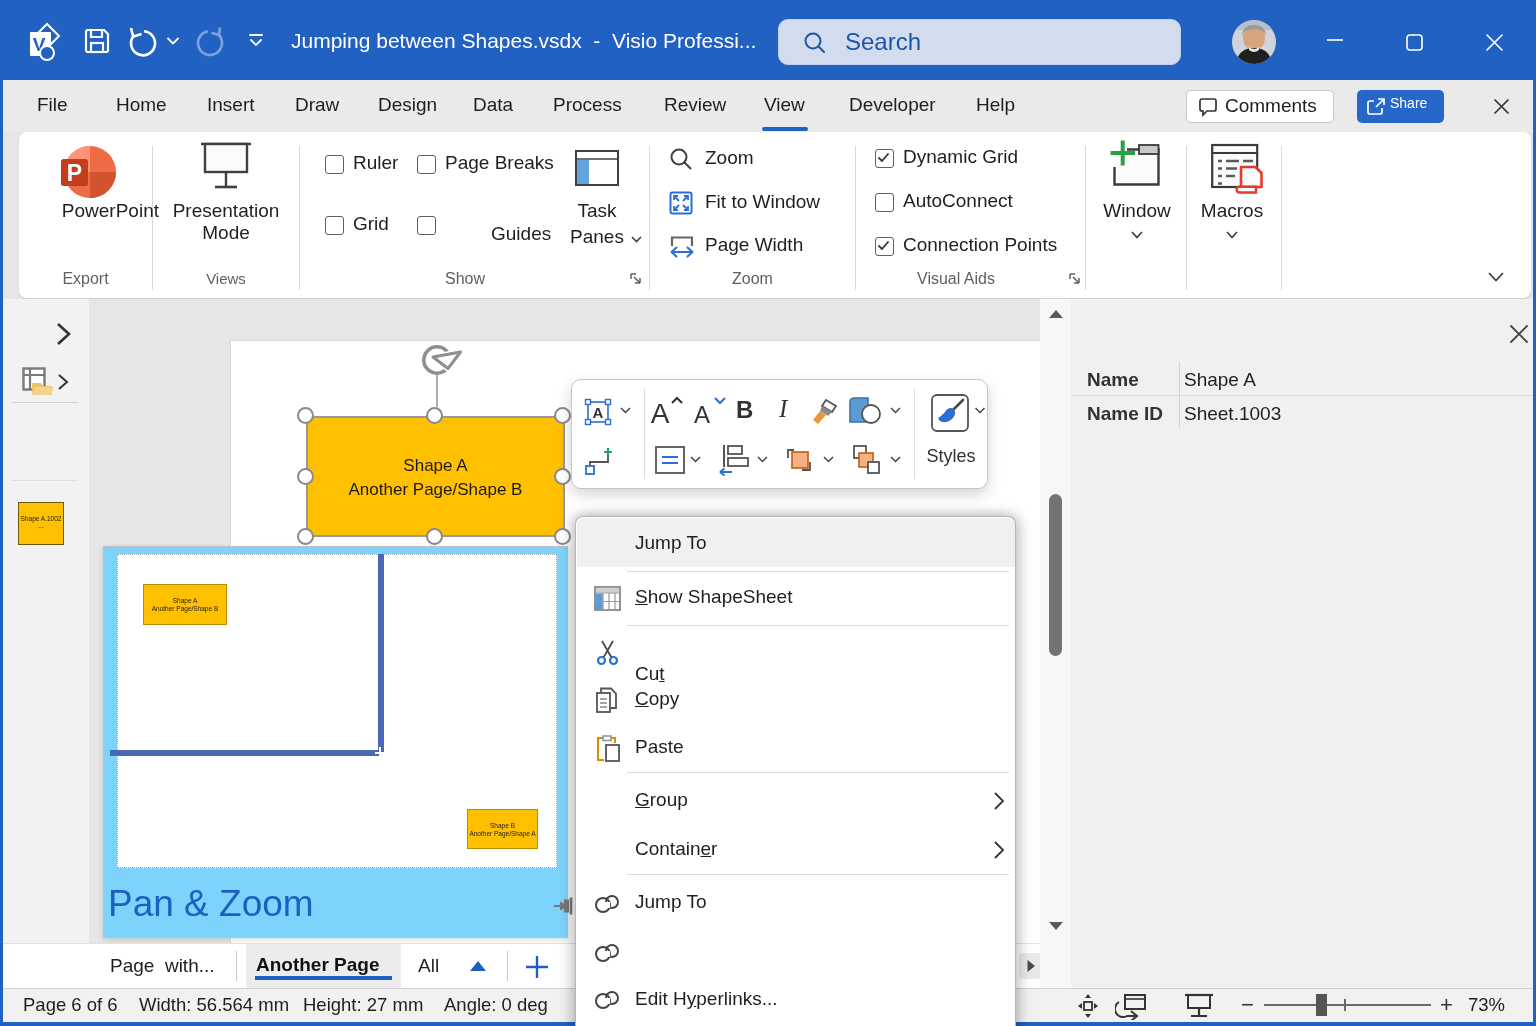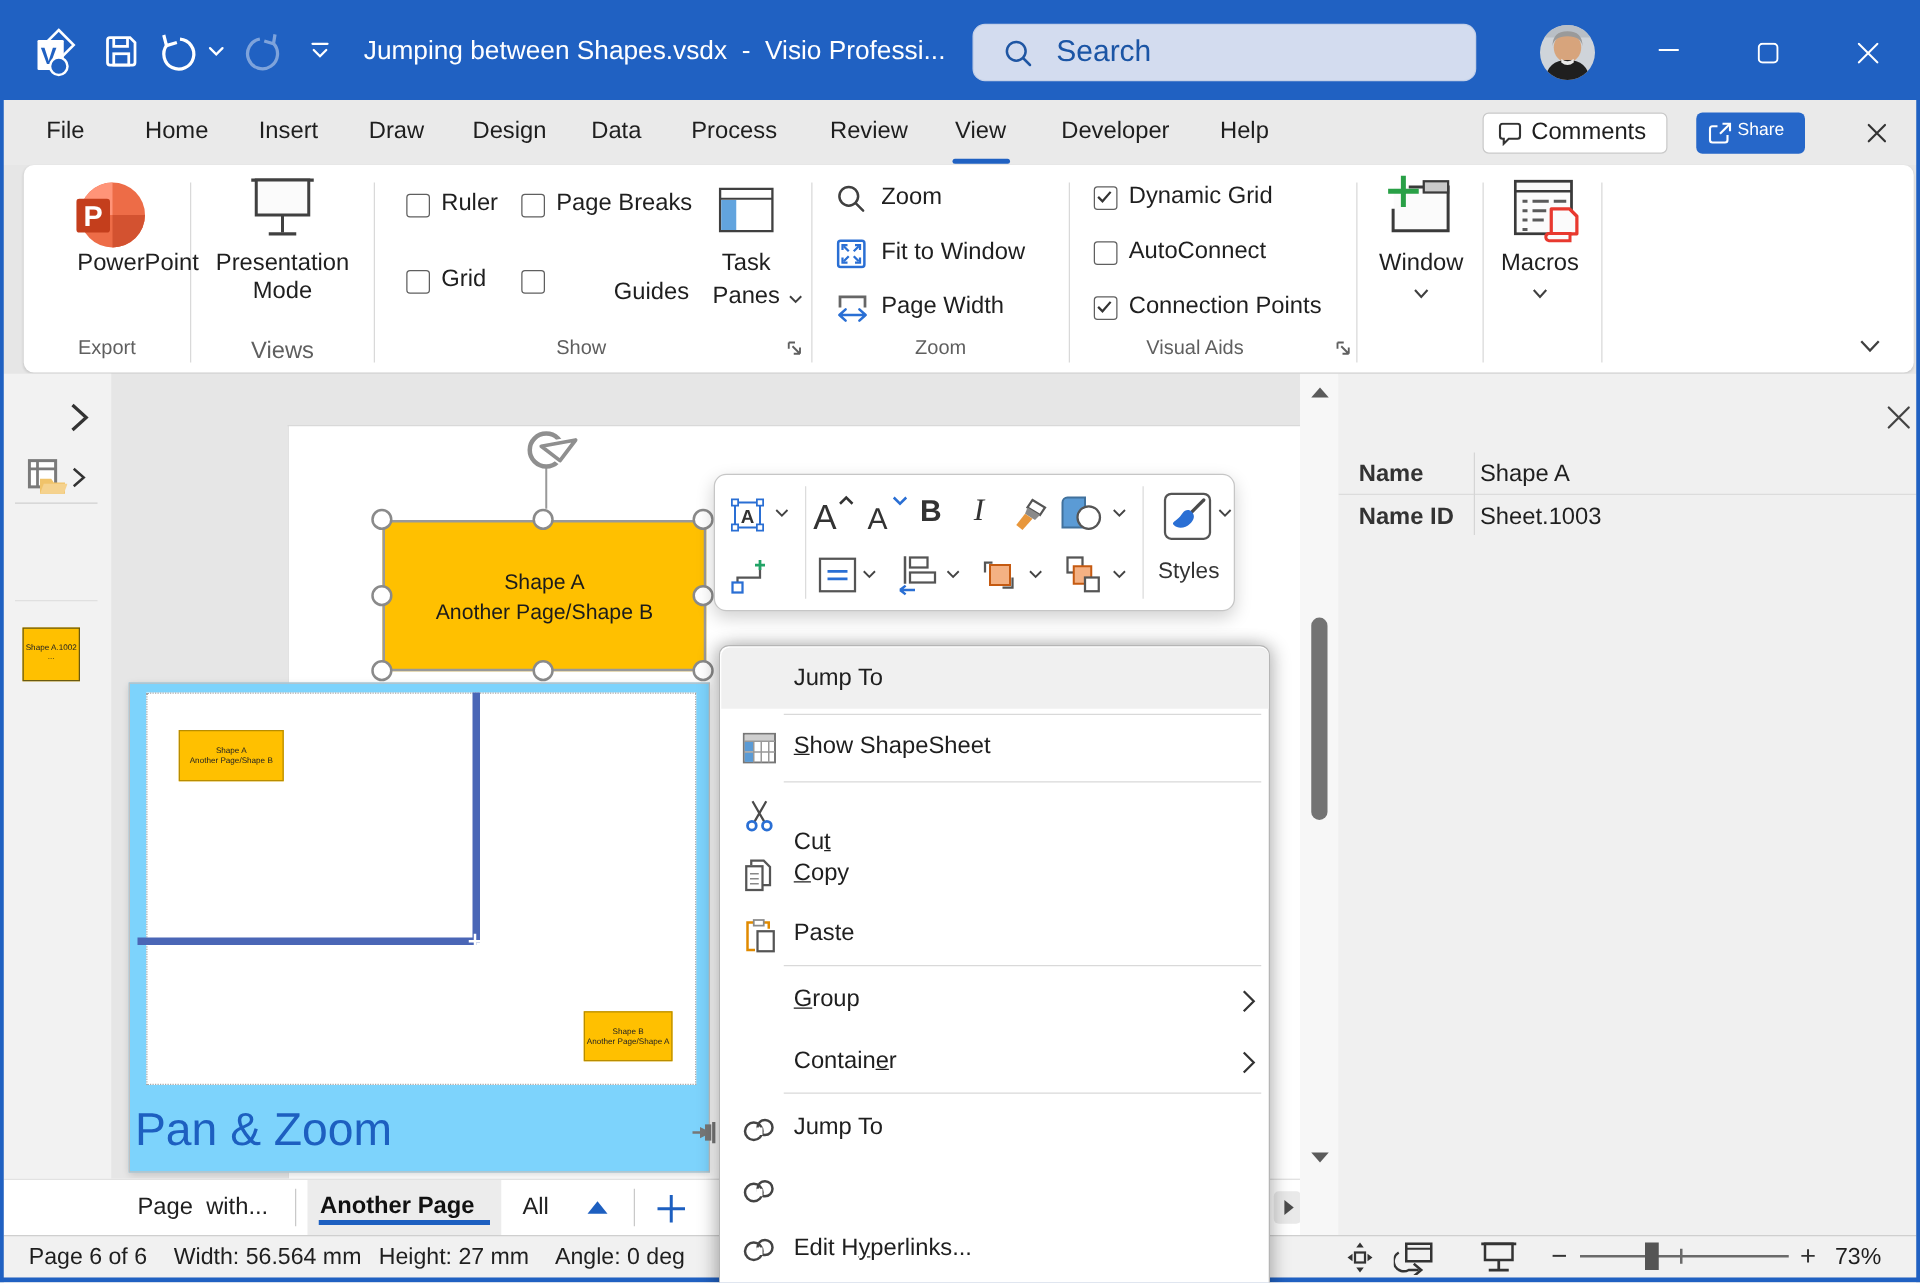--- a/index.html
+++ b/index.html
@@ -137,21 +137,21 @@
     <div class="ab" style="left:0px;top:68px;width:140px;text-align:right;">PowerPoint</div>
     <div class="ab" style="left:0px;top:138px;width:133px;text-align:center;font-size:16px;color:#5f5f5f;">Export</div>
 
     <svg class="ab" style="left:178px;top:8px;" width="58" height="56" viewBox="0 0 58 56">
       <path d="M4 4 H54" stroke="#404040" stroke-width="2.6"></path>
       <rect x="8" y="4" width="42" height="28" fill="#fbfbfb" stroke="#404040" stroke-width="2.4"></rect>
       <path d="M29 32 V46" stroke="#404040" stroke-width="2.4"></path>
       <path d="M18 47 H40" stroke="#404040" stroke-width="2.6"></path>
     </svg>
     <div class="ab" style="left:134px;top:68px;width:146px;text-align:center;">Presentation<br>Mode</div>
-    <div class="ab" style="left:134px;top:138px;width:146px;text-align:center;font-size:19px;color:#5f5f5f;">Views</div>
+    <div class="ab" style="left:134px;top:138px;width:146px;text-align:center;font-size:15px;color:#5f5f5f;">Views</div>
 
     <div class="ab" style="left:306px;top:23px;width:19px;height:19px;border:1.6px solid #5f5f5f;border-radius:3px;box-sizing:border-box;background:#fff;"></div>
     <div class="ab" style="left:334px;top:20px;">Ruler</div>
     <div class="ab" style="left:306px;top:84px;width:19px;height:19px;border:1.6px solid #5f5f5f;border-radius:3px;box-sizing:border-box;background:#fff;"></div>
     <div class="ab" style="left:334px;top:81px;">Grid</div>
     <div class="ab" style="left:398px;top:23px;width:19px;height:19px;border:1.6px solid #5f5f5f;border-radius:3px;box-sizing:border-box;background:#fff;"></div>
     <div class="ab" style="left:426px;top:20px;">Page Breaks</div>
     <div class="ab" style="left:398px;top:84px;width:19px;height:19px;border:1.6px solid #5f5f5f;border-radius:3px;box-sizing:border-box;background:#fff;"></div>
     <div class="ab" style="left:426px;top:91px;margin-left:46px;">Guides</div>
     <svg class="ab" style="left:556px;top:18px;" width="44" height="36" viewBox="0 0 44 36">

